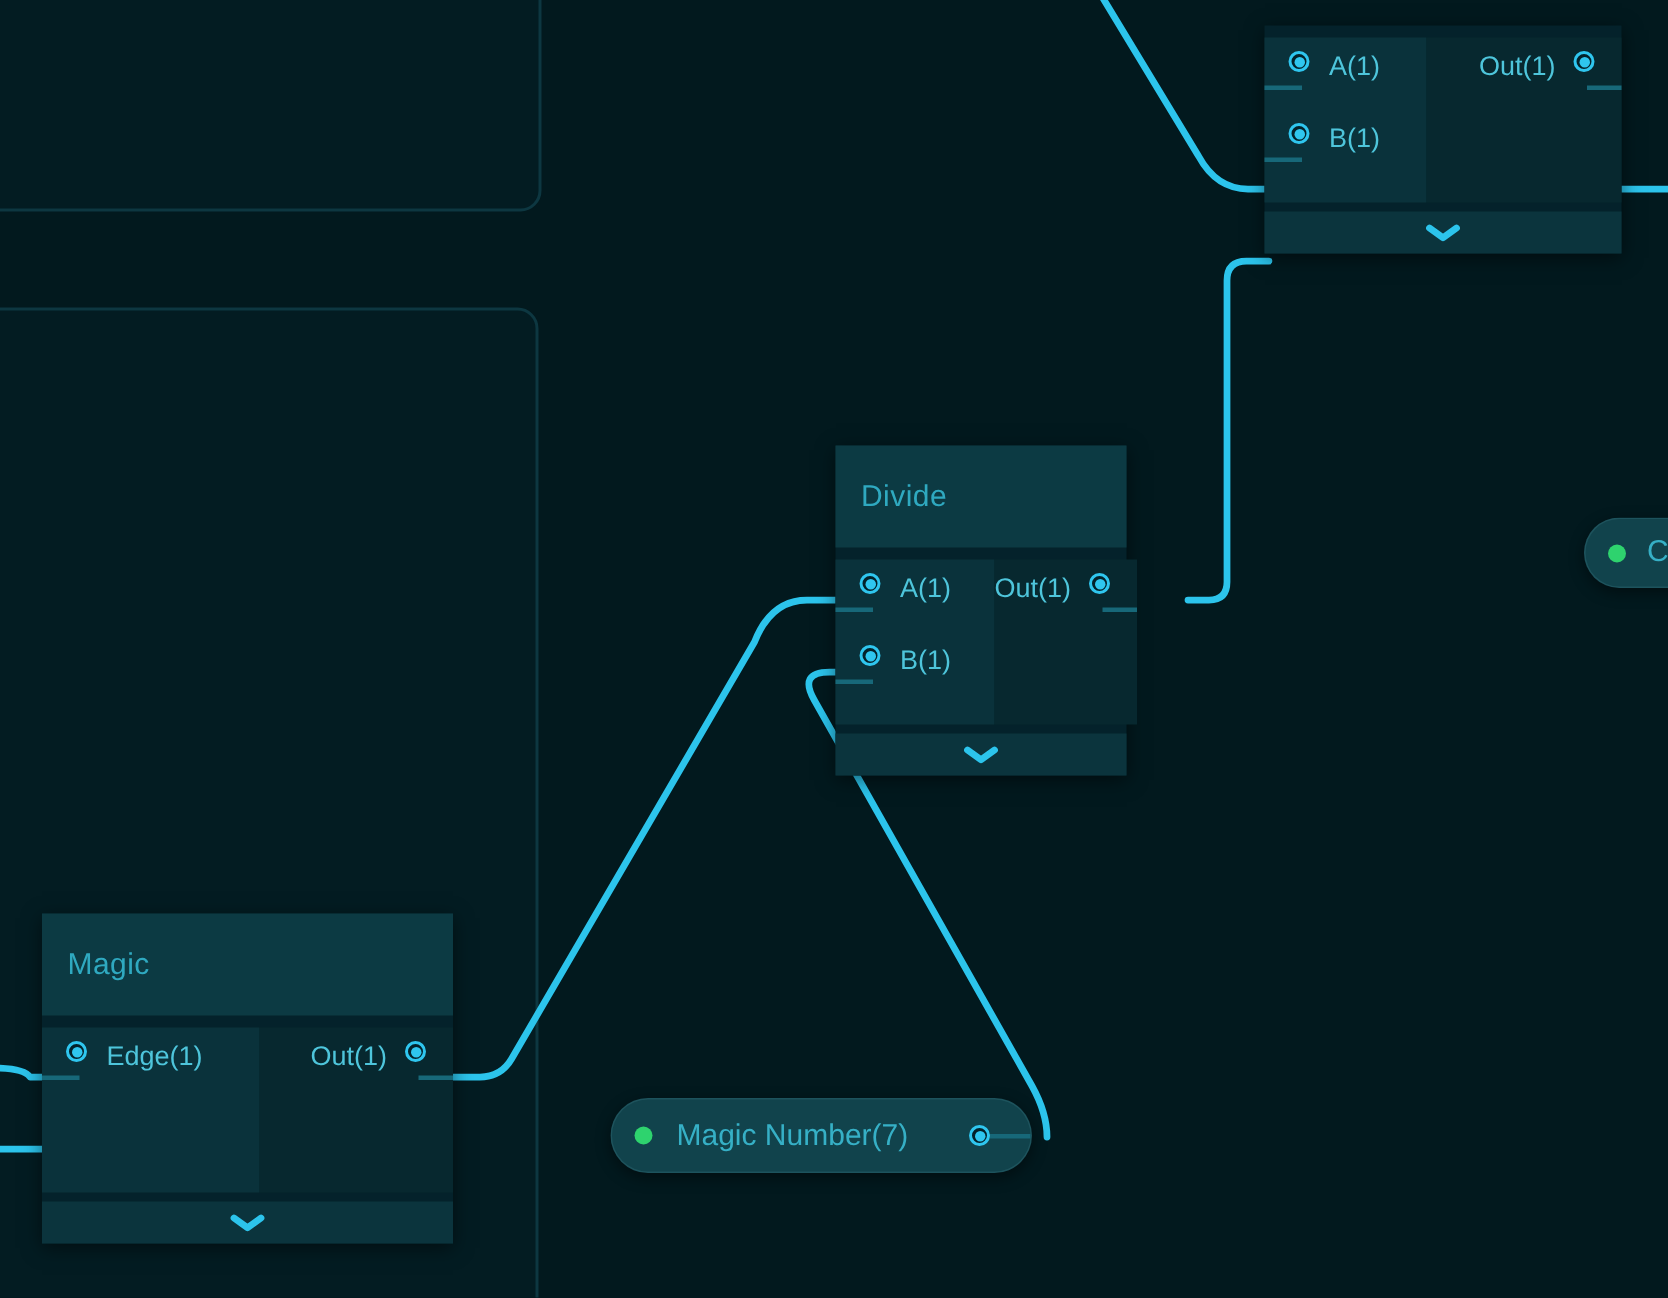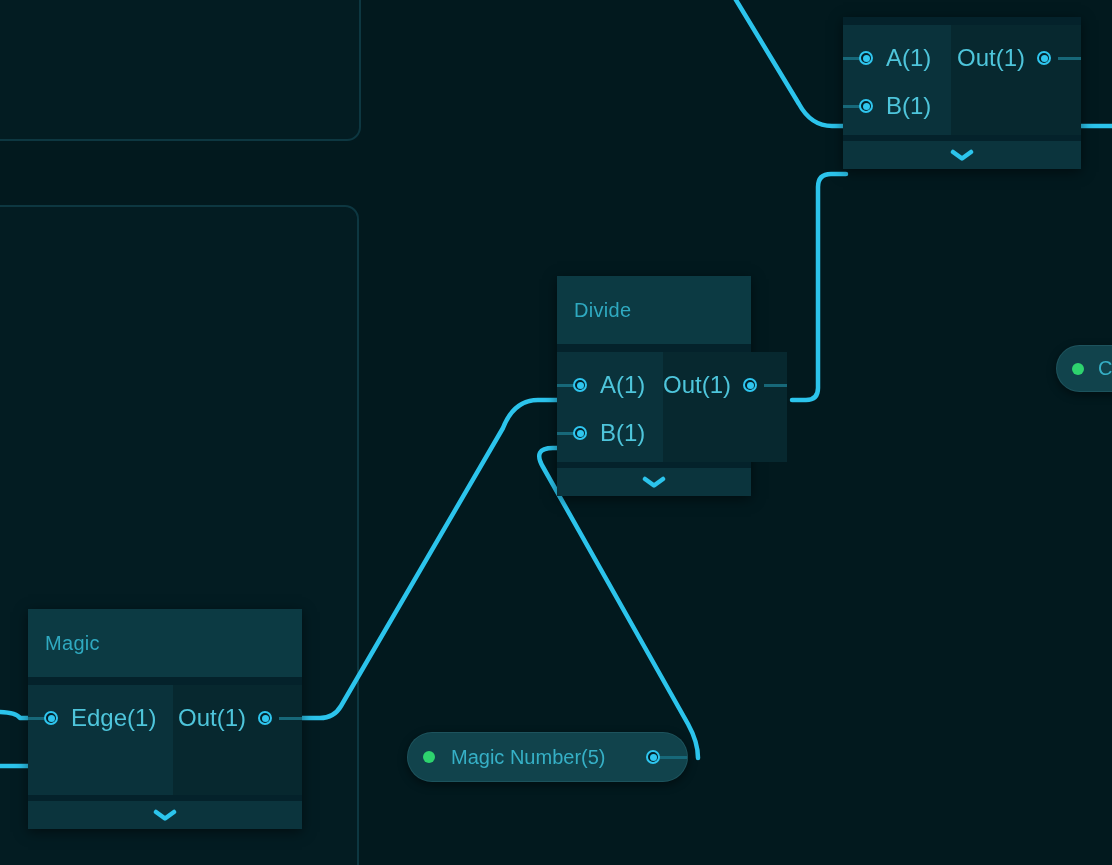--- a/index.html
+++ b/index.html
@@ -73,27 +73,27 @@
     flex:none;
   }
   .out-col{
     background:var(--outcol);
     padding-top:9px;
     box-sizing:border-box;
     flex:1;
   }
   .prow,.orow{
     position:relative;
-    display:flex;align-items:center;
+    display:flex;align-items:flex-start;
     height:48px;
     color:var(--label);
-    font-size:24px;
+    font-size:18px;
   }
   .prow{padding-left:16px;gap:13px;}
-  .orow{justify-content:flex-end;padding-right:30px;gap:12px;}
+  .orow{justify-content:flex-end;padding-right:18px;gap:12px;}
   .prow::before{
     content:"";position:absolute;left:0;top:50%;
     width:25px;height:3px;margin-top:-1.5px;
     background:var(--stub);
   }
   .orow::before{
     content:"";position:absolute;right:0;top:50%;
     width:23px;height:3px;margin-top:-1.5px;
     background:var(--stub);
   }
@@ -184,21 +184,21 @@
       </div>
     </div>
   </div>
   <div class="nstrip">
     <svg class="chev" width="26" height="13" viewBox="0 0 26 13">
       <path d="M4 3 L13 9.5 L22 3" fill="none" stroke="#2cc4ec" stroke-width="4.5" stroke-linecap="round" stroke-linejoin="round"></path>
     </svg>
   </div>
 </div>
 
-<div class="node" style="left:557px;top:276px;width:194px;">
+<div class="node" style="left:557px;top:297px;width:194px;">
   <div class="nheader">
     <span>Divide</span>
   </div>
   <div class="nbody">
     <div class="in-col" style="width:106px;">
       <div class="prow">
         <span class="port"></span>
         <span>A(1)</span>
       </div>
       <div class="prow">
@@ -241,20 +241,20 @@
   <div class="nstrip">
     <svg class="chev" width="26" height="13" viewBox="0 0 26 13">
       <path d="M4 3 L13 9.5 L22 3" fill="none" stroke="#2cc4ec" stroke-width="4.5" stroke-linecap="round" stroke-linejoin="round"></path>
     </svg>
   </div>
 </div>
 
 <div class="pill" style="left:407px;top:732px;width:281px;">
   <span class="pill-stub"></span>
   <span class="gdot"></span>
-  <span class="plabel">Magic Number(5)</span>
+  <span class="plabel">Magic Number(7)</span>
   <span class="port"></span>
 </div>
 
 <div class="pill clipped" style="left:1056px;top:345px;width:70px;">
   <span class="gdot"></span>
   <span class="plabel" style="margin-left:14px;">C</span>
 </div>
 
 </body></html>

